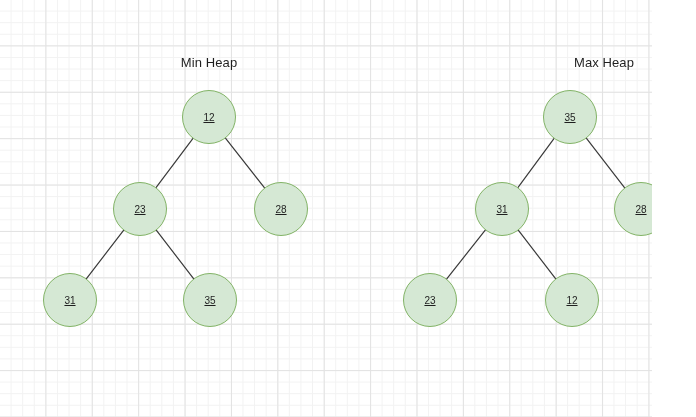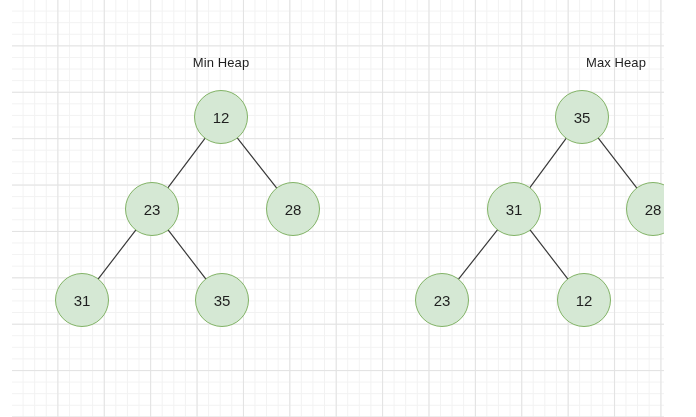--- a/index.html
+++ b/index.html
@@ -18,21 +18,20 @@
       linear-gradient(to bottom, #e2e2e2 1px, transparent 1px),
       linear-gradient(to right, #f2f2f2 1px, transparent 1px),
       linear-gradient(to bottom, #f2f2f2 1px, transparent 1px);
     background-size:
       46.4px 46.4px,
       46.4px 46.4px,
       11.6px 11.6px,
       11.6px 11.6px;
     background-position: -1px -1px, -1px -1px, -1px -1px, -1px -1px;
     font-family: "Liberation Sans", sans-serif;
-    margin-left: 12px;
   }
   #edge-layer {
     position: absolute;
     left: 0;
     top: 0;
     width: 696px;
     height: 417px;
     pointer-events: none;
   }
   .tree-title {
@@ -51,22 +50,23 @@
     margin-left: -27px;
     margin-top: -27px;
     box-sizing: border-box;
     border-radius: 50%;
     background: #d5e8d4;
     border: 1.5px solid #82b366;
     display: flex;
     align-items: center;
     justify-content: center;
     font-family: "Liberation Sans", sans-serif;
-    font-size: 15px;
+    font-size: 10px;
     color: #1f1f1f;
+    text-decoration: underline;
   }
 </style>
 </head>
 <body>
 
 <div id="canvas">
   <svg id="edge-layer">
       <line x1="192.8" y1="138.6" x2="156.2" y2="187.4" stroke="#3a3a3a" stroke-width="1.2" stroke-linecap="round"></line>
       <line x1="225.64032306476898" y1="138.26263502720482" x2="264.359676935231" y2="187.73736497279518" stroke="#3a3a3a" stroke-width="1.2" stroke-linecap="round"></line>
       <line x1="123.5378094570583" y1="230.40084770582422" x2="86.4621905429417" y2="278.5991522941758" stroke="#3a3a3a" stroke-width="1.2" stroke-linecap="round"></line>

